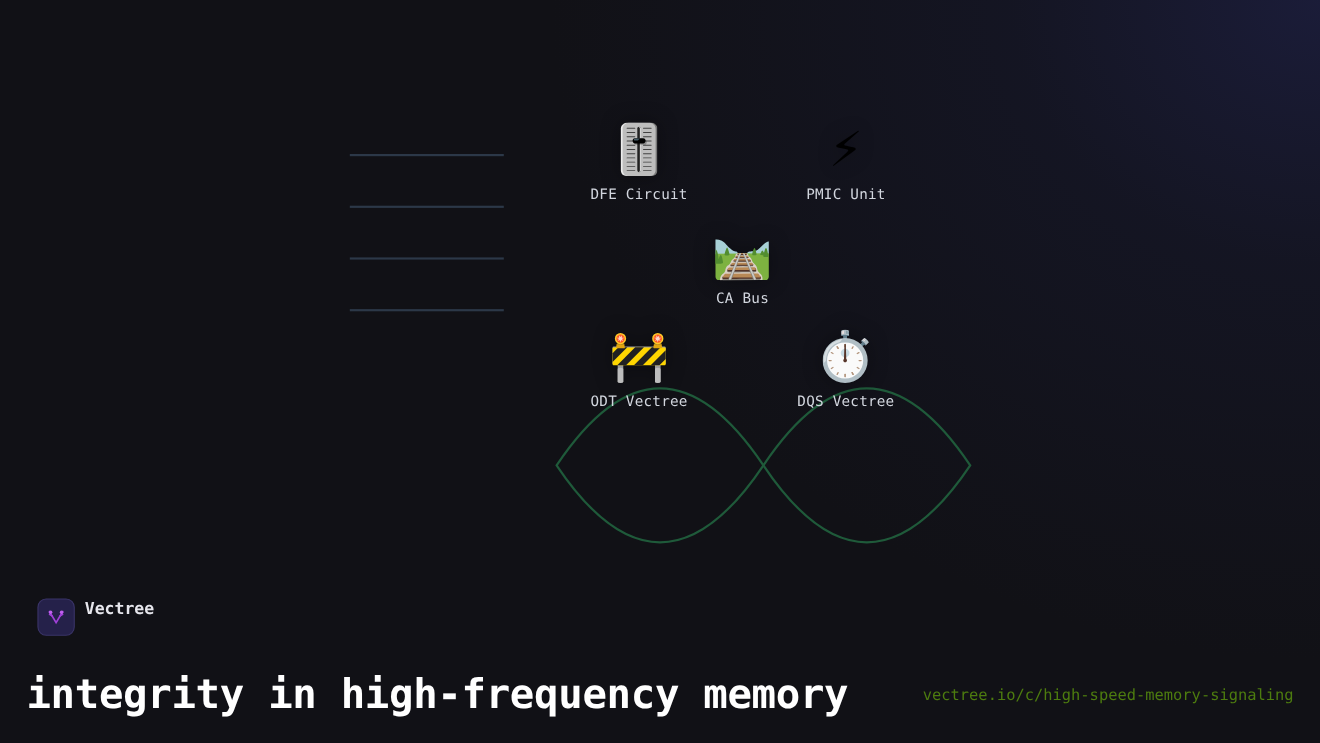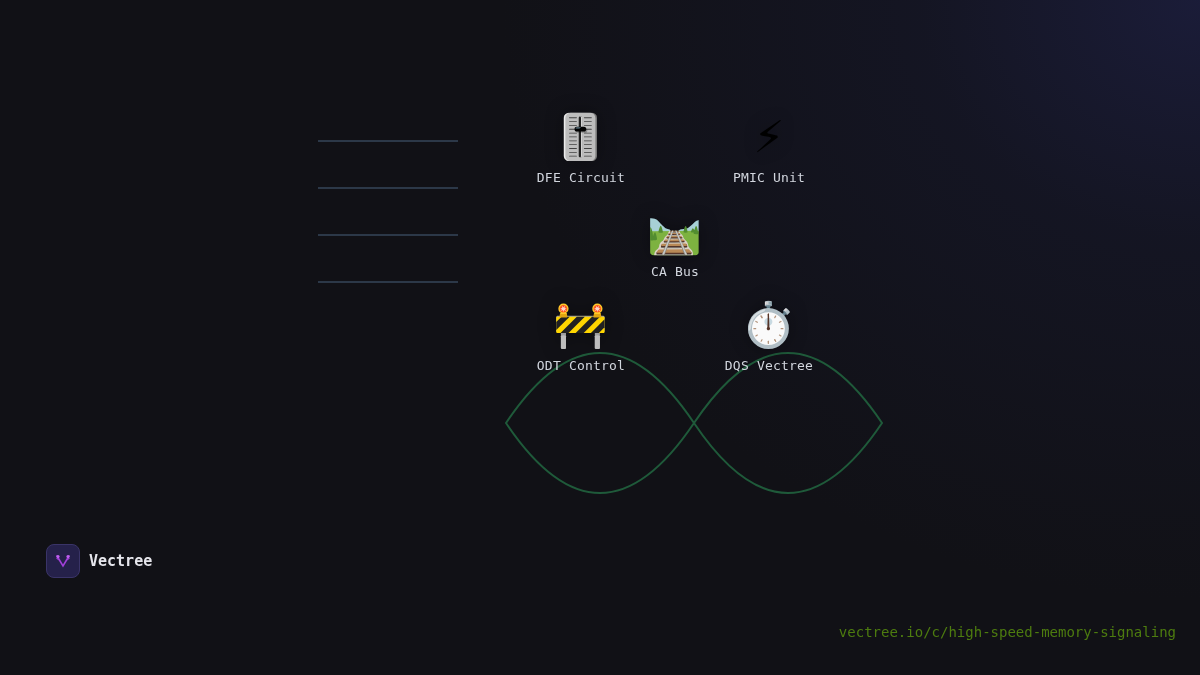--- a/index.html
+++ b/index.html
@@ -26,21 +26,21 @@
   .node .icon {
     font-size: 44px; line-height: 52px; height: 52px;
     font-family: "DejaVu Sans", sans-serif;
     text-shadow: 0 0 18px rgba(0,0,0,0.35);
   }
   .node .label {
     margin-top: 7px; font-size: 13px; color: #d2d6de; white-space: nowrap;
     letter-spacing: 0.2px;
   }
   .brand {
-    position: absolute; left: 36px; top: 544px; display: flex; align-items: center; padding-left: 10px;
+    position: absolute; left: 24px; top: 544px; display: flex; align-items: flex-start; padding-left: 10px;
   }
   .brand-logo {
     width: 32px; height: 32px; border-radius: 8px;
     background: #25214a; border: 1px solid #3a3468;
     display: flex; align-items: center; justify-content: center;
   }
   .brand-name {
     margin-left: 9px; font-size: 15px; font-weight: bold; color: #e6e6ec;
   }
   .title {
@@ -75,36 +75,37 @@
 <div class="node" style="left:769px; top:111px">
   <span class="icon">⚡</span>
   <span class="label">PMIC Unit</span>
 </div>
 <div class="node" style="left:675px; top:205px">
   <span class="icon">🛤️</span>
   <span class="label">CA Bus</span>
 </div>
 <div class="node" style="left:581px; top:299px">
   <span class="icon">🚧</span>
-  <span class="label">ODT Control</span>
+  <span class="label">ODT Vectree</span>
 </div>
 <div class="node" style="left:769px; top:299px">
   <span class="icon">⏱️</span>
   <span class="label">DQS Vectree</span>
 </div>
 
 <div class="brand">
   <div class="brand-logo">
     <svg width="18" height="18" viewBox="0 0 18 18">
       <path d="M3,4 L9,14 L15,4" fill="none" stroke="#a040d8" stroke-width="1.6" stroke-linecap="round"></path>
       <path d="M5.5,8 L3,6.5 M12.5,8 L15,6.5" fill="none" stroke="#a040d8" stroke-width="1.4" stroke-linecap="round"></path>
       <circle cx="4" cy="4.5" r="1.6" fill="#c060f0"></circle>
       <circle cx="14" cy="4.5" r="1.6" fill="#c060f0"></circle>
     </svg>
   </div>
   <span class="brand-name">Vectree</span>
 </div>
 
 <h1 class="title">
   <br>
+  <span>integrity in high-frequency memory</span>
 </h1>
 
 <div class="url">vectree.io/c/high-speed-memory-signaling</div>
 
 </body></html>

